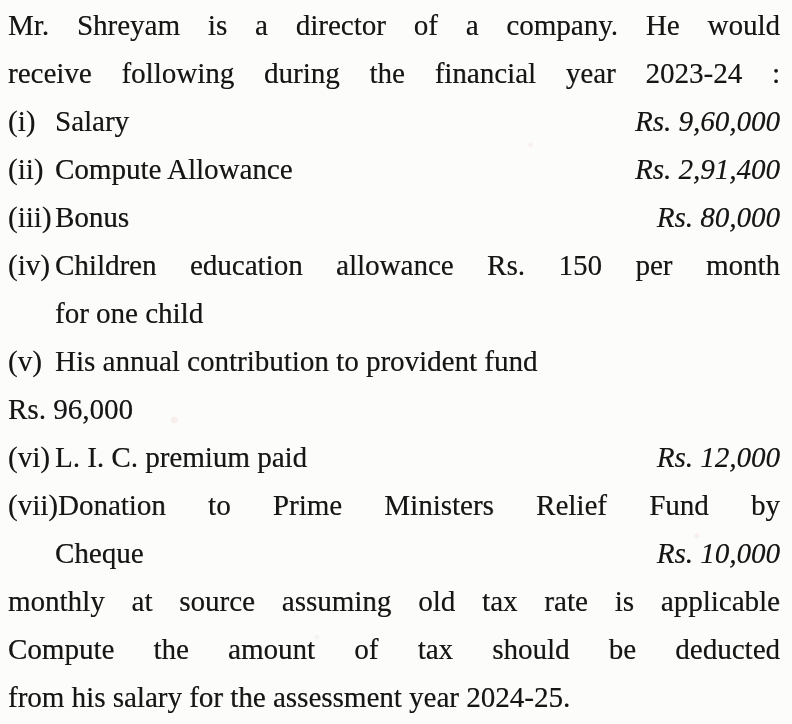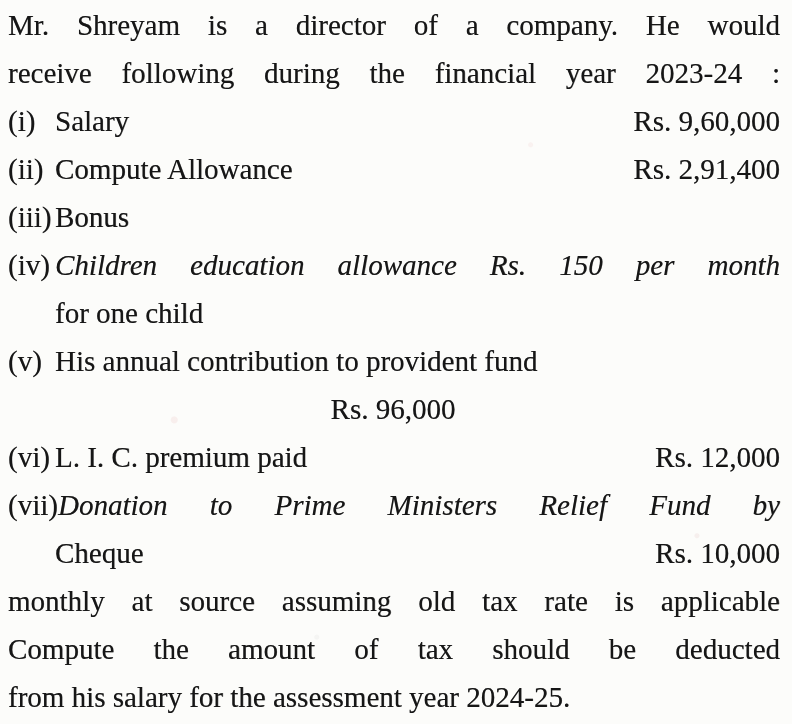--- a/index.html
+++ b/index.html
@@ -47,40 +47,40 @@
   }
   .item-label {
     flex: 0 1 auto;
   }
   .item-fill {
     flex: 1 1 auto;
   }
   .item-amount {
     flex: 0 0 auto;
     text-align: center;
+    font-style: italic;
   }
 
   
   .item-row-justified {
     display: flex;
     align-items: flex-start;
   }
   .item-row-justified .item-text {
     flex: 1 1 auto;
     text-align: justify;
     text-align-last: justify;
-    font-style: italic;
   }
 
   .cont-indent {
     padding-left: 47px;
   }
 
   .amount-line {
-    text-align: center;
+    text-align: left;
     padding-right: 2px;
   }
 
   .cont-row {
     display: flex;
     align-items: baseline;
   }
   .cont-row .cont-label {
     padding-left: 47px;
     flex: 0 1 auto;
@@ -106,20 +106,21 @@
     <span class="item-num">(ii)</span>
     <span class="item-label">Compute Allowance</span>
     <span class="item-fill"></span>
     <span class="item-amount">Rs. 2,91,400</span>
   </div>
 
   <div class="item-row">
     <span class="item-num">(iii)</span>
     <span class="item-label">Bonus</span>
     <span class="item-fill"></span>
+    <span class="item-amount">Rs. 80,000</span>
   </div>
 
   <div class="item-row-justified">
     <span class="item-num">(iv)</span>
     <span class="item-text">Children education allowance Rs. 150 per month</span>
   </div>
   <div class="cont-indent">for one child</div>
 
   <div class="item-row">
     <span class="item-num">(v)</span>

